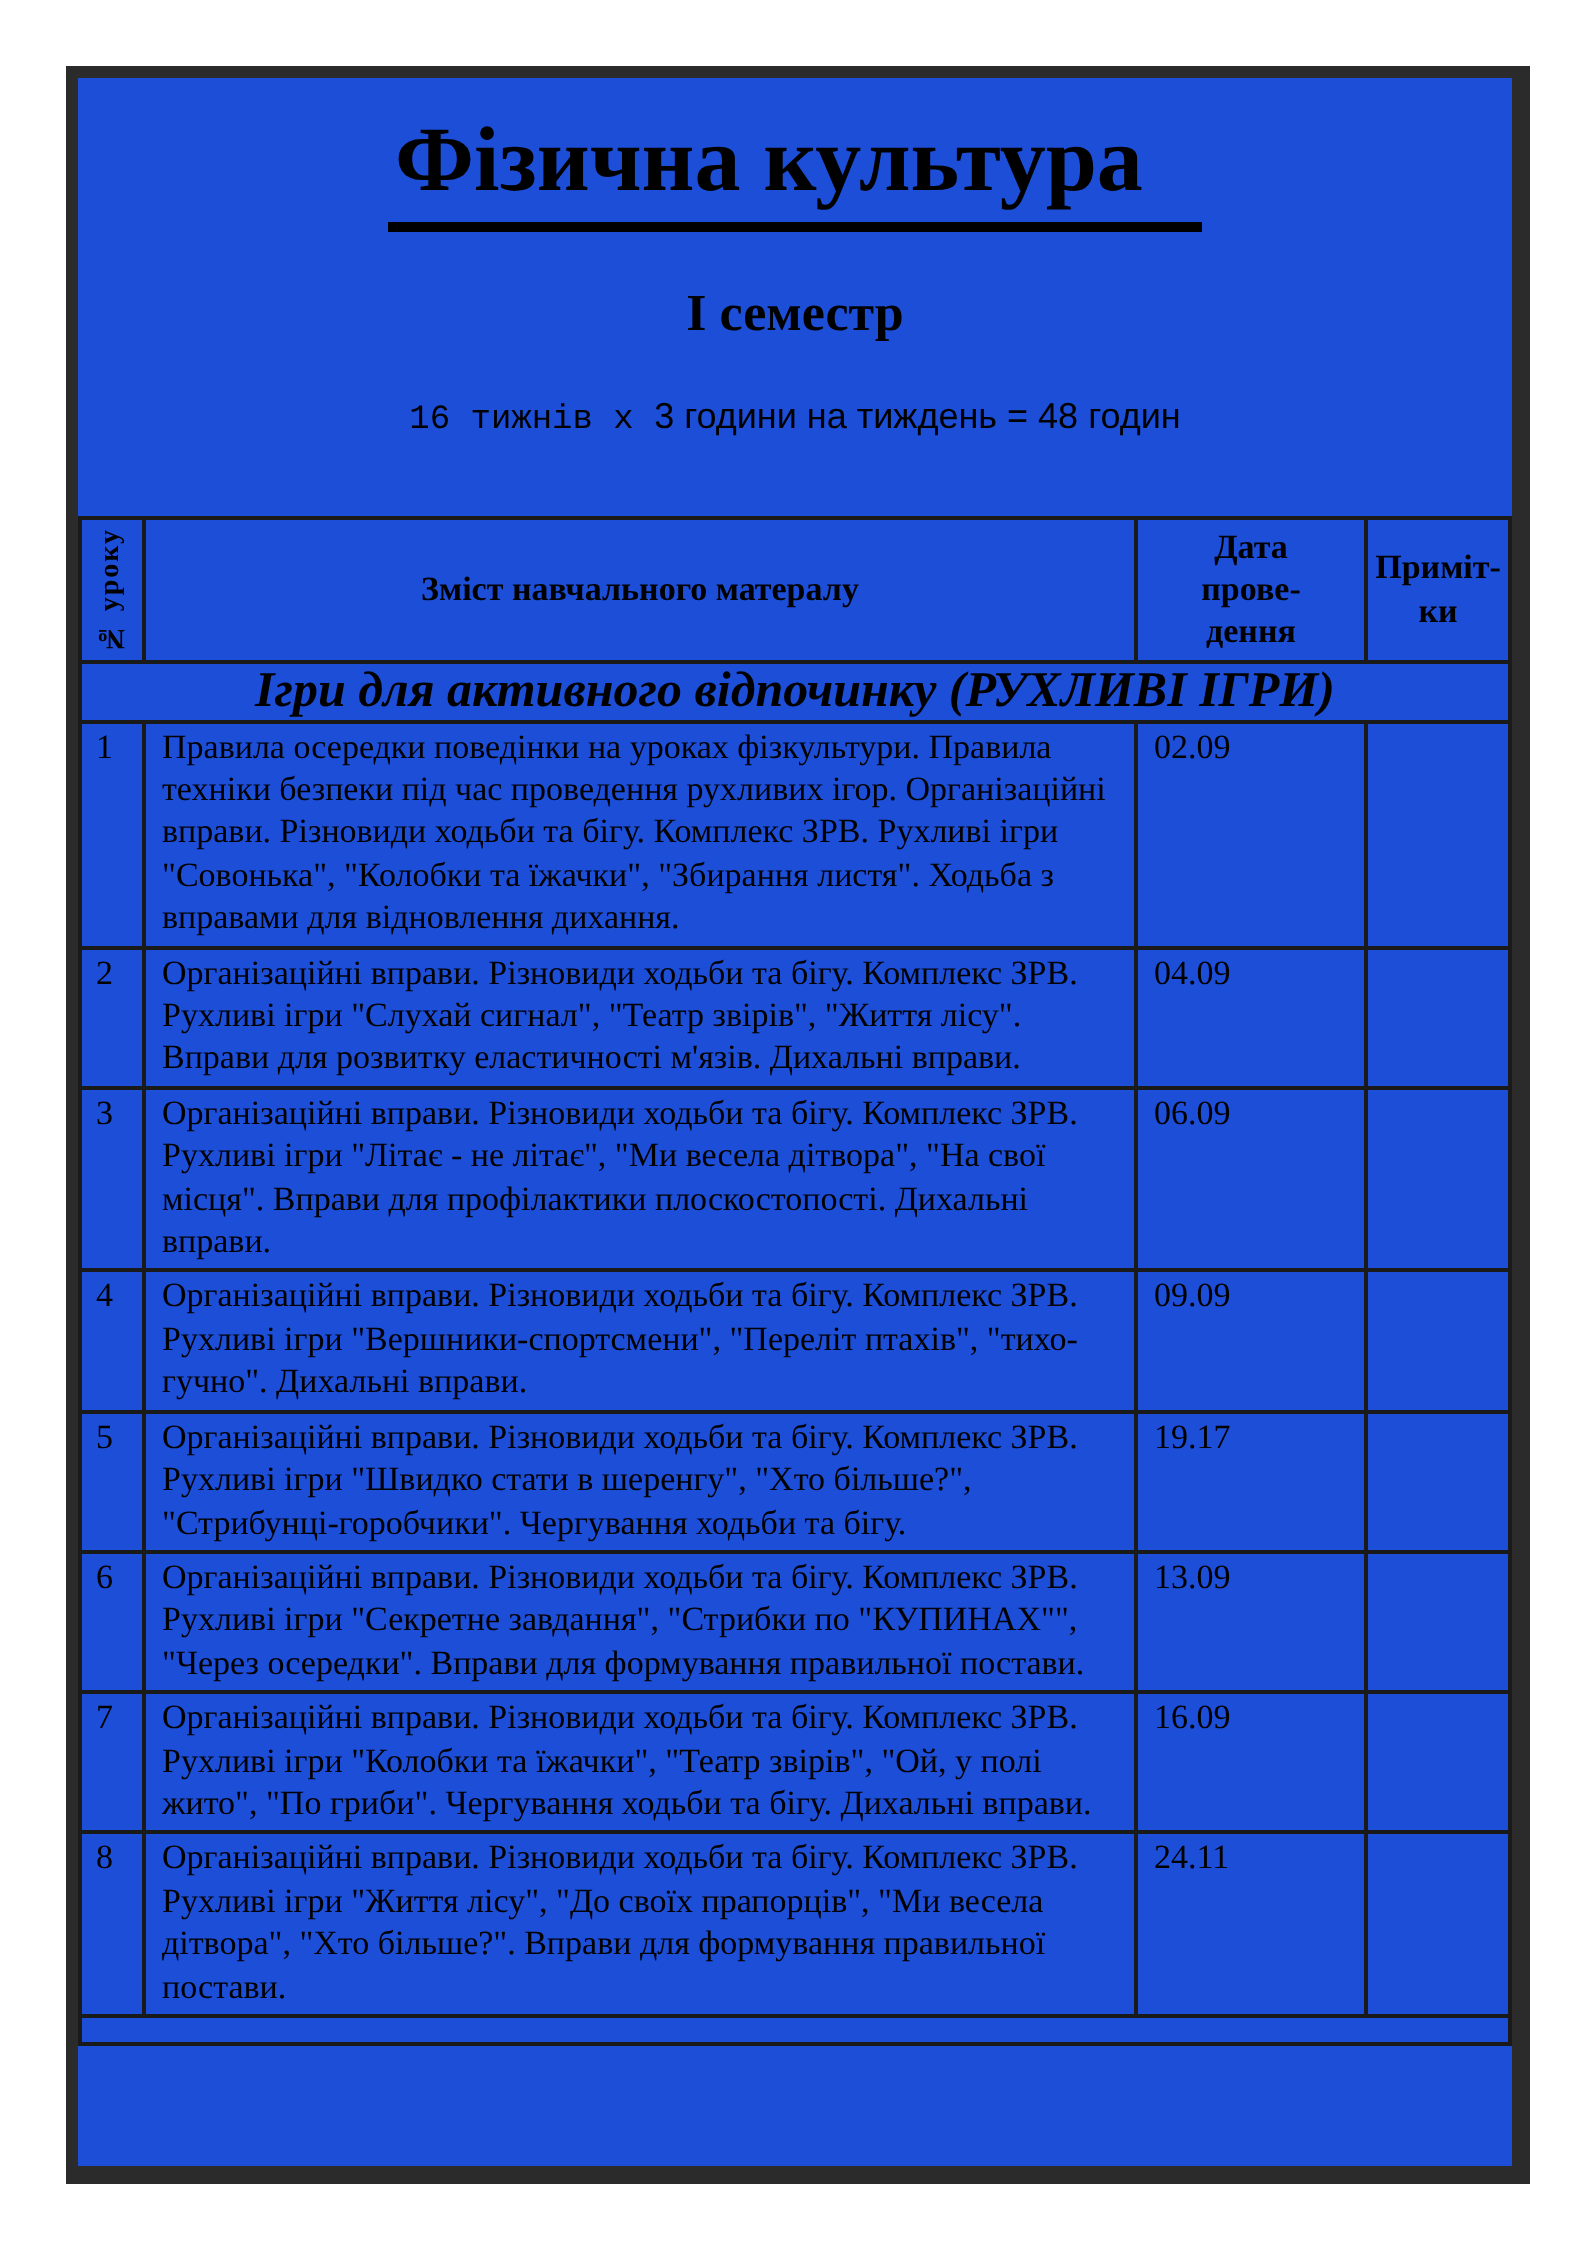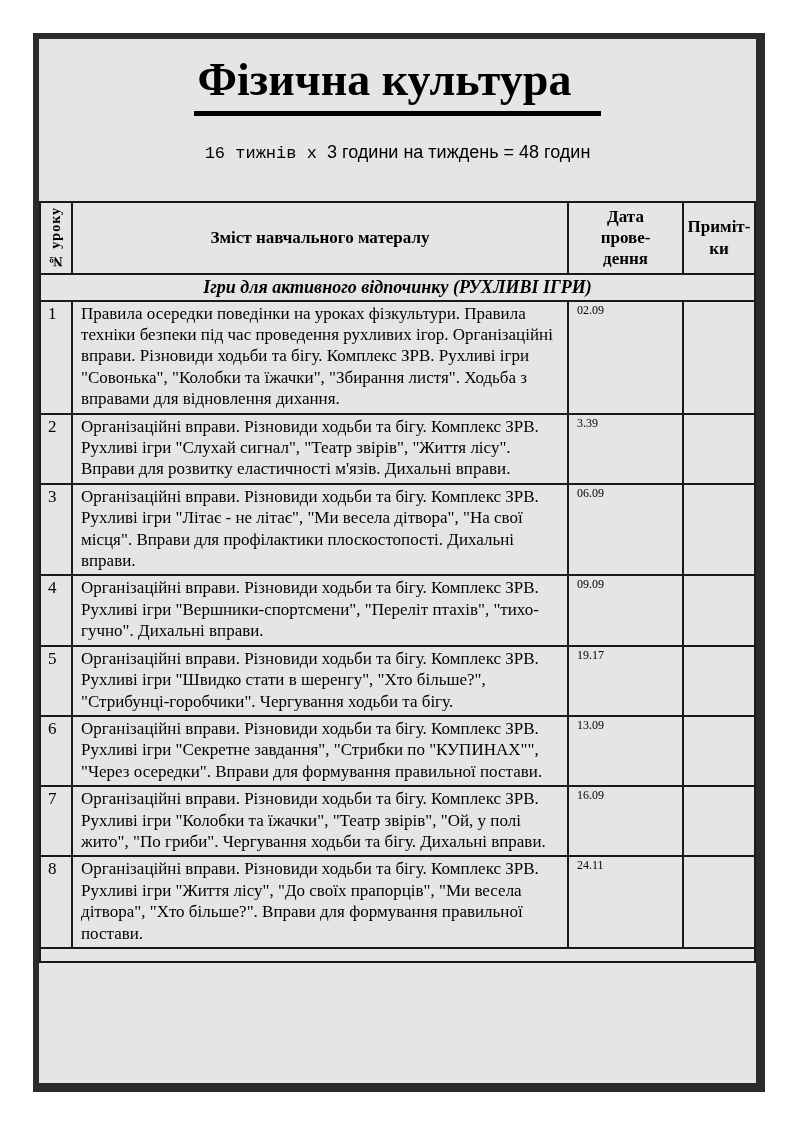--- a/index.html
+++ b/index.html
@@ -1,19 +1,19 @@
 <!DOCTYPE html>
 <html lang="uk"><head>
 <meta charset="utf-8">
 <style>
   html,body{margin:0;padding:0;background:#ffffff;}
   body{width:794px;height:1123px;position:relative;font-family:"Liberation Serif", serif;color:#000;}
   .page{
     position:absolute;left:33px;top:33px;width:732px;height:1059px;
-    box-sizing:border-box;background:#e5e5e5;
+    box-sizing:border-box;background:#1d4ed8;
     border:6px solid #2b2b2b;border-right-width:9px;border-bottom-width:9px;
     overflow:hidden;
   }
   .head{ text-align:center; }
   .title{
     display:inline-block;margin-top:16px;
     font-size:46px;font-weight:bold;line-height:1.1;
     border-bottom:5px solid #000;padding:0 30px 5px 4px;
   }
   .subtitle{ margin-top:26px;font-size:26px;font-weight:bold; }
@@ -28,36 +28,37 @@
   th{ font-size:17px;font-weight:bold;vertical-align:middle;text-align:center; }
   .hdr-row th{ height:72px; }
   .vert-wrap{ display:flex;align-items:center;justify-content:center;height:100%; }
   .vert{
     writing-mode:vertical-rl;transform:rotate(180deg);
     font-size:14px;font-weight:bold;letter-spacing:1px;white-space:nowrap;
   }
   .pre{ white-space:pre-line;line-height:1.25; }
   .section-row td{
     height:27px;text-align:center;font-weight:bold;font-style:italic;
-    font-size:18px;vertical-align:middle;padding:0;
+    font-size:25px;vertical-align:middle;padding:0;
   }
   .num-cell{ font-size:17px;padding:1px 2px 3px 7px;line-height:1.26; }
   .content-cell{ font-size:17px;padding:1px 6px 3px 8px;line-height:1.26; }
-  .date-cell{ font-size:12px;padding:1px 4px 3px 8px;line-height:1.26; }
+  .date-cell{ font-size:17px;padding:1px 4px 3px 8px;line-height:1.26; }
   .notes-cell{ padding:1px 2px; }
   .empty-row td{ height:14px;padding:0; }
 </style>
 </head>
 <body>
 
 <div class="page">
   <div class="head">
     <div>
       <span class="title">Фізична культура</span>
     </div>
+    <div class="subtitle">І семестр</div>
     <div class="formula"><span class="serif">16 тижнів х </span><span class="sans">3 години на тиждень = 48 годин</span></div>
   </div>
 
   <table>
     <colgroup>
       <col class="c1">
         <col class="c2">
         <col class="c3">
         <col class="c4">
     </colgroup>
@@ -83,21 +84,21 @@
   <tr>
     <td class="num-cell">1</td>
     <td class="content-cell">Правила осередки поведінки на уроках фізкультури. Правила техніки безпеки під час проведення рухливих ігор. Організаційні вправи. Різновиди ходьби та бігу. Комплекс ЗРВ. Рухливі ігри "Совонька", "Колобки та їжачки", "Збирання листя". Ходьба з вправами для відновлення дихання.</td>
     <td class="date-cell">02.09</td>
     <td class="notes-cell"></td>
   </tr>
 
   <tr>
     <td class="num-cell">2</td>
     <td class="content-cell">Організаційні вправи. Різновиди ходьби та бігу. Комплекс ЗРВ. Рухливі ігри "Слухай сигнал", "Театр звірів", "Життя лісу". Вправи для розвитку еластичності м'язів. Дихальні вправи.</td>
-    <td class="date-cell">3.39</td>
+    <td class="date-cell">04.09</td>
     <td class="notes-cell"></td>
   </tr>
 
   <tr>
     <td class="num-cell">3</td>
     <td class="content-cell">Організаційні вправи. Різновиди ходьби та бігу. Комплекс ЗРВ. Рухливі ігри "Літає - не літає", "Ми весела дітвора", "На свої місця". Вправи для профілактики плоскостопості. Дихальні вправи.</td>
     <td class="date-cell">06.09</td>
     <td class="notes-cell"></td>
   </tr>
 

